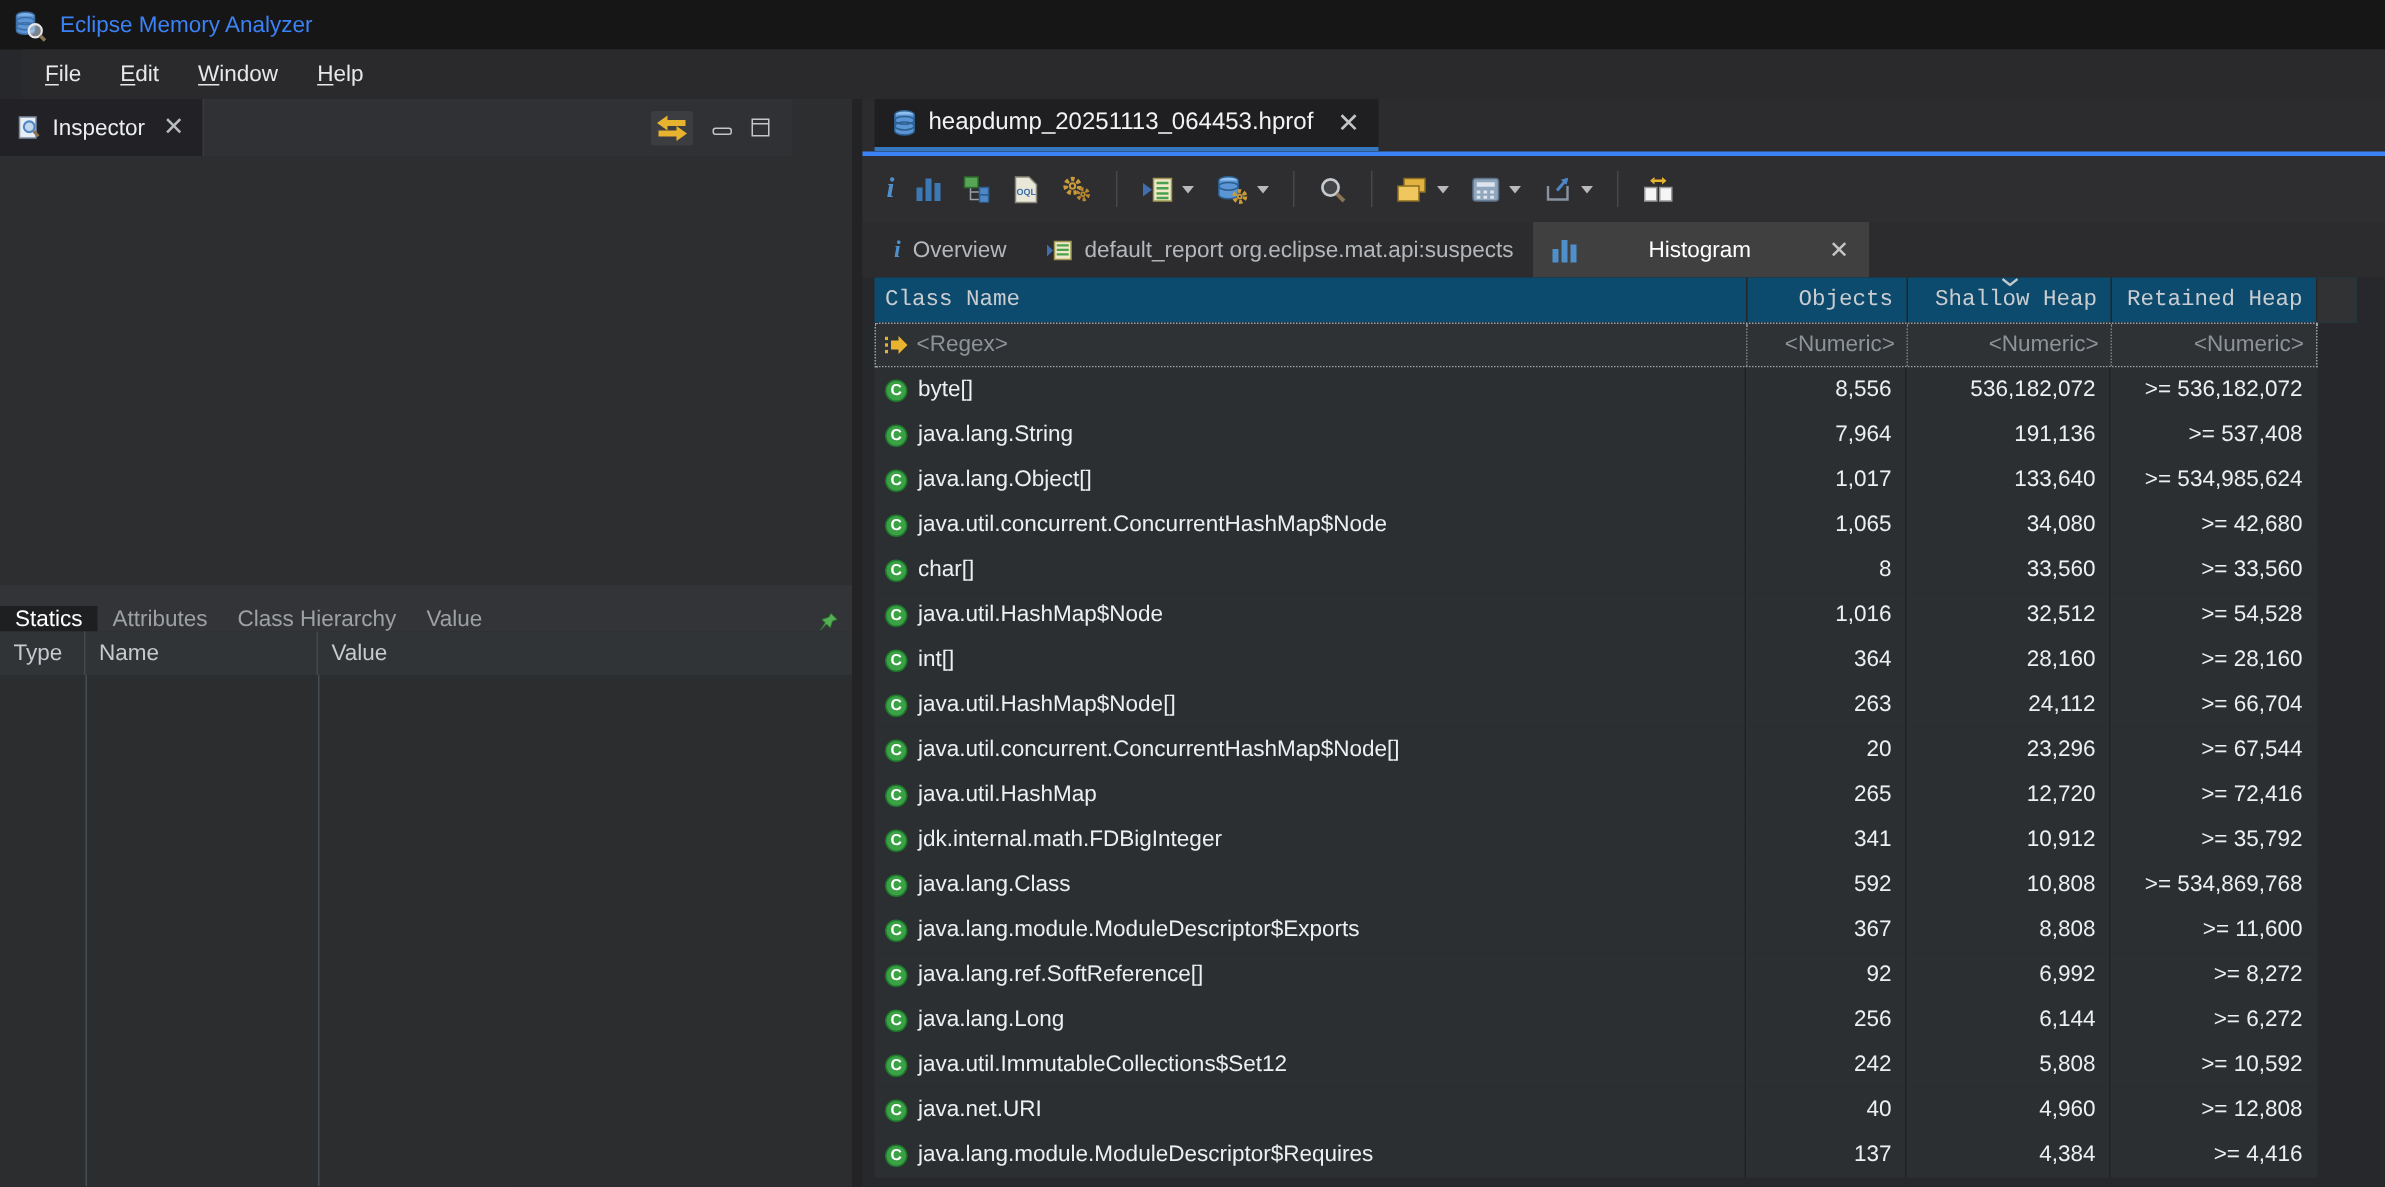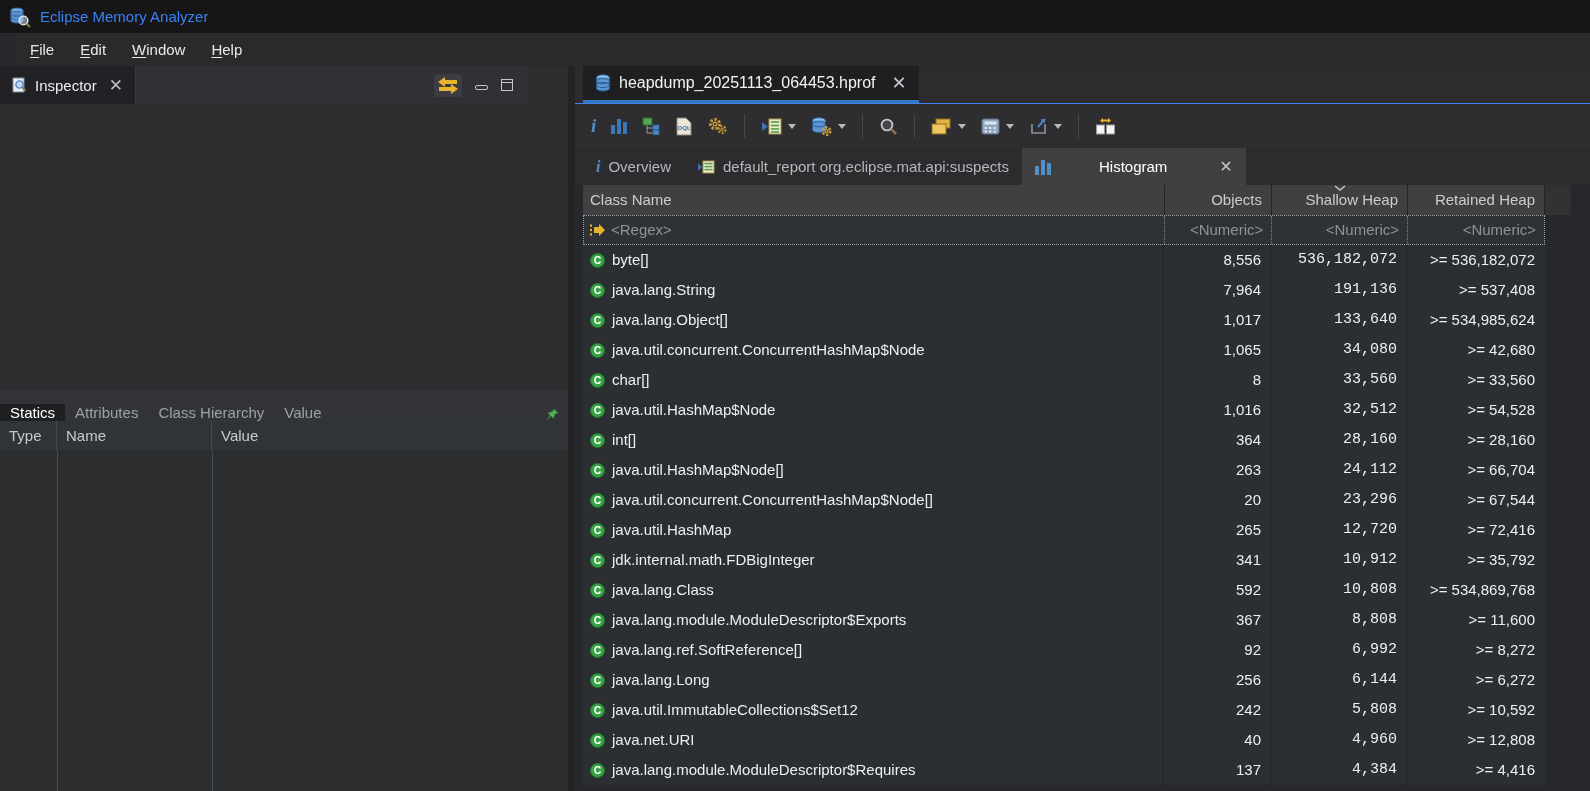--- a/index.html
+++ b/index.html
@@ -42,21 +42,21 @@
   .subtabs .pin { margin-left:auto; display:flex; align-items:center; padding-right:9px; }
   
   .lheader { position:absolute; left:0; top:355px; width:568px; height:29px; background:#313437;
     display:flex; color:#c6cacd; }
   .lheader .cell { line-height:29px; padding-left:9px; border-right:1px solid #45494d; }
   .lh-type { width:57px; } .lh-name { width:155px; } .lh-value { flex:1; border-right:none !important; }
   .lbody { position:absolute; left:0; top:384px; width:568px; height:341px; background:#2b2d2f; }
   .lbody .vline { position:absolute; top:0; bottom:0; width:1px; background:#454e54; }
   
   .etabbar { position:absolute; left:0; top:0; width:1015px; height:38px; background:#2c2c2f;
-    display:flex; align-items:stretch; border-bottom:1px solid #3b82f6; }
+    display:flex; align-items:stretch; border-bottom:3px solid #3b82f6; }
   .etab { margin-left:8px; display:flex; align-items:center; gap:8px; padding:0 12px;
     background:#1f1f22; border-bottom:3px solid #3578bf; color:#f2f3f4; font-size:16px; }
   .etab .close { color:#c3c6c8; font-size:18px; margin-left:8px; cursor:pointer; }
   
   .toolbar { position:absolute; left:0; top:38px; width:1015px; height:44px; background:#2e2e31;
     display:flex; align-items:center; gap:7px; padding-left:12px; }
   .tbtn { display:flex; align-items:center; gap:4px; padding:3px 4px; cursor:pointer; }
   .caret { width:0; height:0; border-left:4px solid transparent; border-right:4px solid transparent;
     border-top:5px solid #b9b9b9; margin-left:2px; }
   .tsep { width:1px; height:24px; background:#47474b; margin:0 5px; }
@@ -67,43 +67,43 @@
   .bars .b1{height:9px}.bars .b2{height:15px}.bars .b3{height:12px}
   .bars.lite i { background:#4f8fca; }
   
   .itabbar { position:absolute; left:0; top:82px; width:1015px; height:37px; background:#2c2c2f;
     display:flex; align-items:stretch; padding-left:8px; }
   .itab { display:flex; align-items:center; gap:8px; padding:0 13px; color:#b4b8ba; }
   .itab.active { background:#404040; color:#ffffff;gap:48px; }
   .itab .close { color:#c3c6c8; font-size:16px; margin-left:4px; cursor:pointer; }
   
   .htable { position:absolute; left:8px; top:119px; width:1007px; height:606px; background:#27282b; }
-  .hheader { position:absolute; left:0; top:0; width:988px; height:30px; background:#404040;
-    display:flex; color:#c9cdd0; }
+  .hheader { position:absolute; left:0; top:0; width:988px; height:30px; background:#0c4a6e;
+    display:flex; color:#c9cdd0;font-family:Liberation Mono, monospace; }
   .hheader .cell { line-height:30px; border-right:1px solid #232527; position:relative; }
   .hc-name { width:582px; padding-left:7px; }
   .hc-objects { width:107px; text-align:right; padding-right:9px; }
   .hc-shallow { width:136px; text-align:right; padding-right:9px; }
   .hc-retained { width:137px; text-align:right; padding-right:9px; }
   .hc-rest { flex:1; border-right:none !important; background:#303234; }
   .sortmark { position:absolute; top:0px; left:50%; transform:translateX(-50%); line-height:0; }
   
   .hfilter { position:absolute; left:0; top:30px; width:962px; height:30px; background:#2f3235;
     border:1px dotted #9aa0a4; display:flex; color:#8e9397; }
   .hfilter .cell { line-height:28px; }
   .hf-name { width:581px; padding-left:5px; display:flex; align-items:center; gap:6px; }
   .hf-num { text-align:right; padding-right:8px; border-left:1px dotted #7a8085; }
   .hf-objects { width:107px; } .hf-shallow { width:136px; } .hf-retained { width:137px; }
   
   .hrows { position:absolute; left:0; top:60px; width:962px; }
   .hrow { display:flex; height:30px; background:#2c2f31; }
   .hrow .cell { line-height:30px; border-right:1px solid #202224; white-space:nowrap; overflow:hidden; }
   .hr-name { width:581px; padding-left:7px; display:flex; align-items:center; gap:7px; }
   .hr-num { text-align:right; padding-right:9px; }
-  .hr-objects { width:107px; } .hr-shallow { width:136px;font-family:Liberation Mono, monospace; } .hr-retained { width:137px; border-right:none !important; }
+  .hr-objects { width:107px; } .hr-shallow { width:136px; } .hr-retained { width:137px; border-right:none !important; }
   .cicon { flex:0 0 auto; width:15px; height:15px; border-radius:50%; background:#3aa245;
     border:1px solid #1f7a2d; color:#fff; font-size:10.5px; font-weight:bold;
     display:inline-flex; align-items:center; justify-content:center; }
   svg { display:block; }
 </style>
 </head>
 <body>
 
 <div class="titlebar">
   <span>

